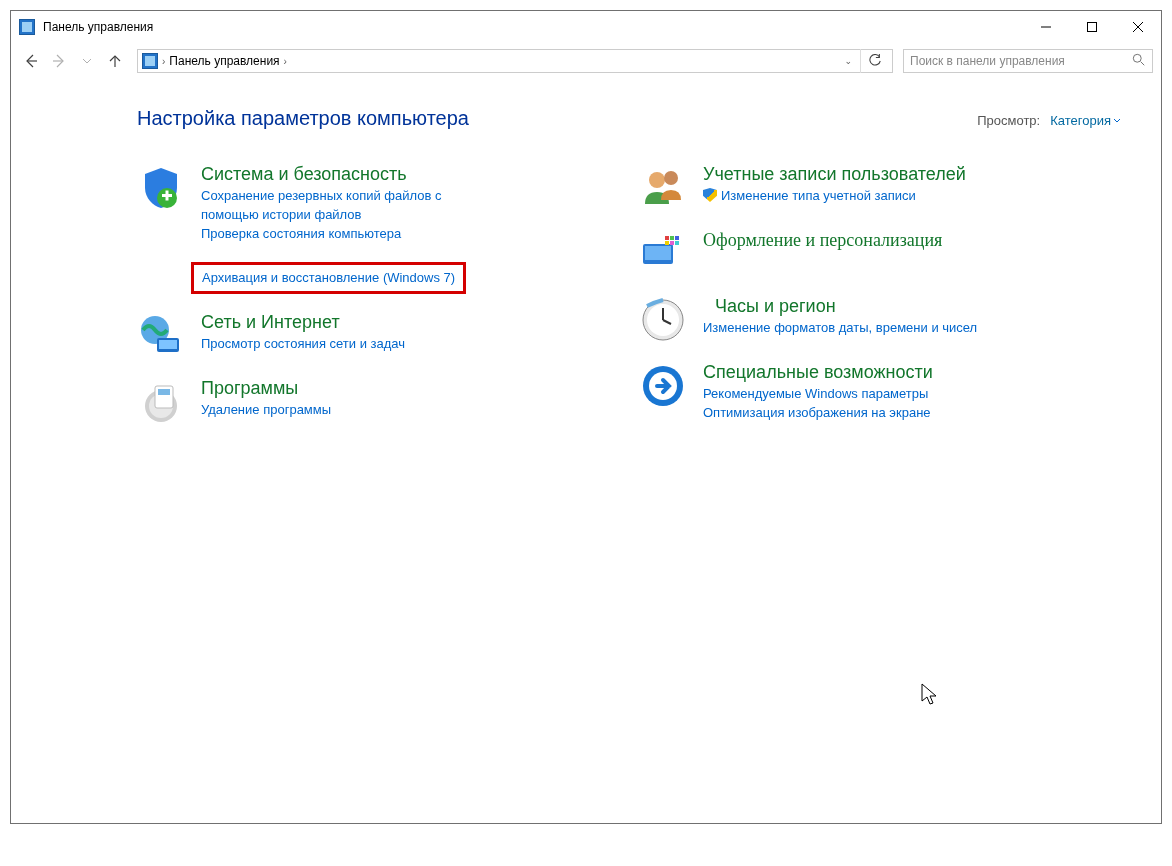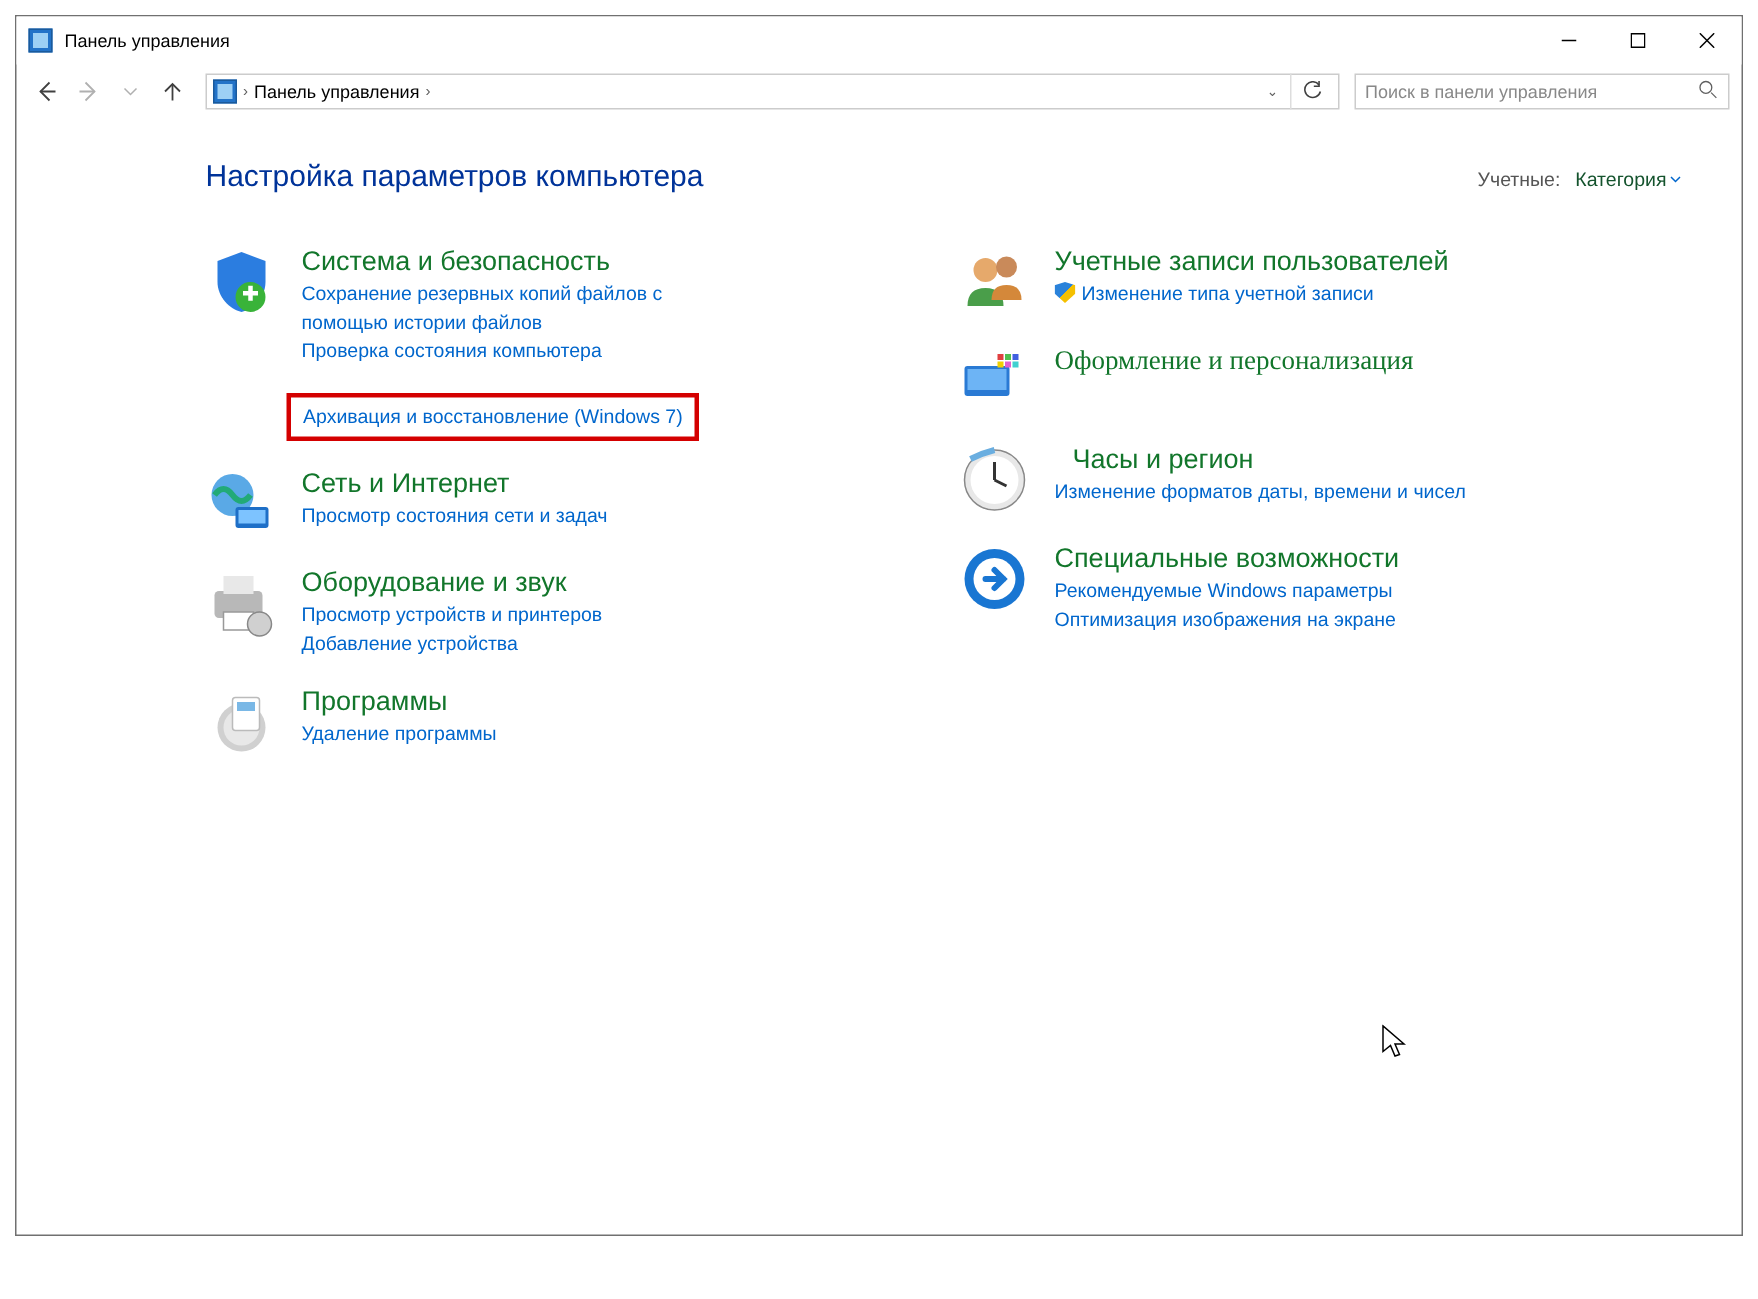--- a/index.html
+++ b/index.html
@@ -47,21 +47,21 @@
   }
   .searchbox .mag { margin-left:auto; }
 
   .content {
     flex:1; padding: 28px 40px 0 126px; overflow:auto;
   }
   .header-row { display:flex; align-items:baseline; margin-bottom: 34px;}
   .page-title { color:#003399; font-size:20px; font-weight:400;}
   .view-switch { margin-left:auto; font-size:13px; display:flex; gap:10px; align-items:center;}
   .view-switch .lbl { color:#555;}
-  .view-switch .val { color:#14532d; display:flex; align-items:center; gap:2px;}
+  .view-switch .val { color:#0369a1; display:flex; align-items:center; gap:2px;}
 
   .columns { display:flex; gap:20px;}
   .col { flex:1; }
   .category { display:flex; gap:16px; margin-bottom:18px; align-items:flex-start;}
   .cat-icon { width:48px; height:48px; flex-shrink:0; display:flex; align-items:center; justify-content:center;}
   .cat-body { padding-top:0px;}
   .cat-title { color:#12762B; font-size:18px; font-weight:400; margin-bottom:2px;}
   .cat-link { color:#0066cc; font-size:13px; line-height:1.45; display:block;}
   .cat-link.shielded::before{
     content:""; display:inline-block; width:14px; height:14px; margin-right:4px;
@@ -152,21 +152,21 @@
             <line x1="10" y1="10" x2="14" y2="14" stroke="#606060"></line>
           </svg>
       </span>
     </div>
   </div>
 
   <div class="content">
     <div class="header-row">
       <div class="page-title">Настройка параметров компьютера</div>
       <div class="view-switch">
-        <span class="lbl">Учетные:</span>
+        <span class="lbl">Просмотр:</span>
         <span class="val">
           <span>Категория</span>
           <svg width="8" height="8">
               <path d="M1 2 L4 5 L7 2" stroke="#0066cc" fill="none"></path>
             </svg>
         </span>
       </div>
     </div>
 
     <div class="columns">
@@ -200,35 +200,20 @@
               <rect x="20" y="26" width="22" height="14" rx="2" fill="#1e6fc7"></rect>
               <rect x="22" y="28" width="18" height="9" fill="#7dc3ff"></rect>
             </svg>
           </div>
           <div class="cat-body">
             <a class="cat-title" style="display:block;">Сеть и Интернет</a>
             <a class="cat-link">Просмотр состояния сети и задач</a>
           </div>
         </div>
 
-        <div class="category">
-          <div class="cat-icon">
-            <svg width="48" height="48" viewBox="0 0 48 48">
-              <rect x="6" y="16" width="32" height="18" rx="3" fill="#b8b8b8"></rect>
-              <rect x="12" y="6" width="20" height="12" fill="#e8e8e8"></rect>
-              <rect x="12" y="30" width="20" height="12" fill="#fff" stroke="#999"></rect>
-              <circle cx="36" cy="38" r="8" fill="#d0d0d0" stroke="#888"></circle>
-            </svg>
-          </div>
-          <div class="cat-body">
-            <a class="cat-title" style="display:block;">Оборудование и звук</a>
-            <a class="cat-link">Просмотр устройств и принтеров</a>
-            <a class="cat-link">Добавление устройства</a>
-          </div>
-        </div>
 
         <div class="category">
           <div class="cat-icon">
             <svg width="48" height="48" viewBox="0 0 48 48">
               <circle cx="24" cy="28" r="16" fill="#d0d0d0"></circle>
               <circle cx="24" cy="28" r="12" fill="#e8e8e8"></circle>
               <rect x="18" y="8" width="18" height="22" rx="2" fill="#fff" stroke="#bbb"></rect>
               <rect x="21" y="11" width="12" height="6" fill="#7ab8e6"></rect>
             </svg>
           </div>

